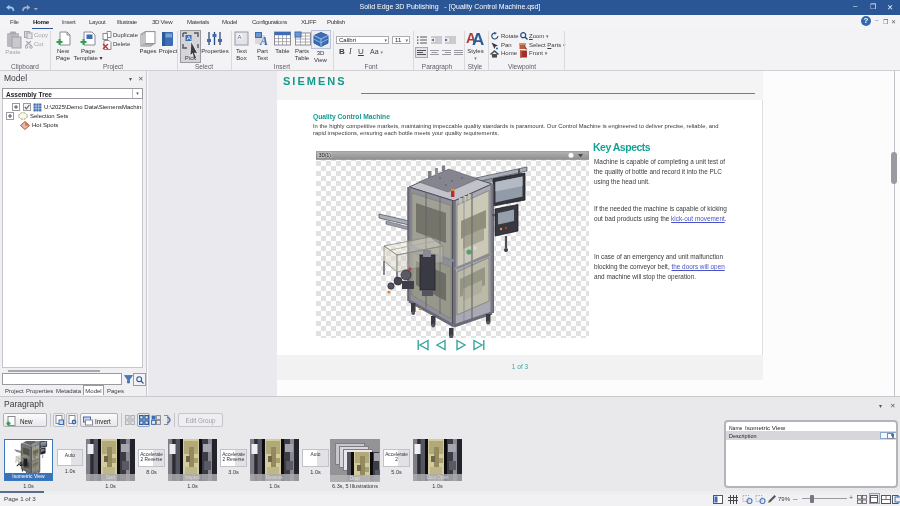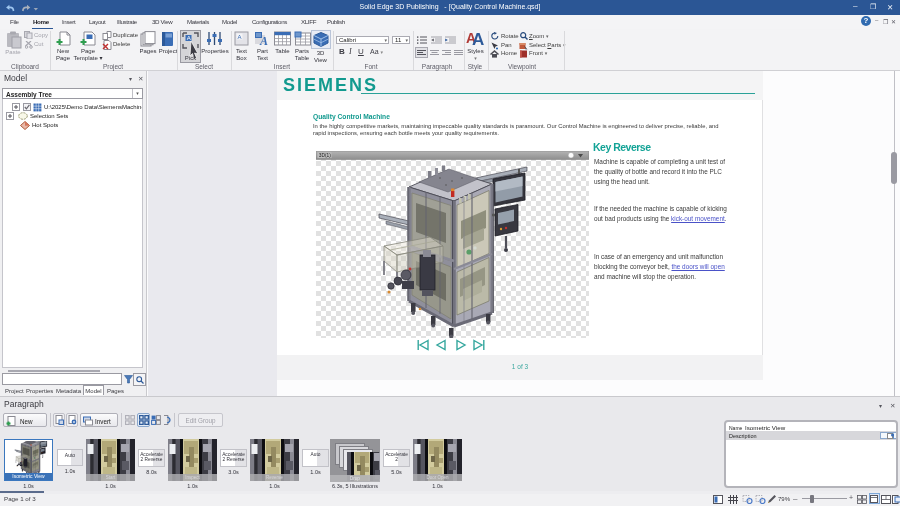--- a/index.html
+++ b/index.html
@@ -368,26 +368,26 @@
       <span class="abs" style="left:83px;top:-2px;width:21px;height:10px;background:#fff;border:1px solid #9a9aa2;border-bottom:none;text-align:center;line-height:10px;">Model</span>
       <span class="abs" style="left:107px;top:0.5px;">Pages</span>
     </div>
   </div>
 
   <div class="abs" style="left:148px;top:0;width:752px;height:325px;background:#fcfcfd;"></div>
   <div class="abs" style="left:148px;top:0;width:129px;height:325px;background:#e9e9ee;"></div>
 
   <div class="abs" style="left:277px;top:0;width:486px;height:309px;background:#fff;border-right:1px solid #e0e0e2;">
     <div class="abs" style="left:0;top:0;width:486px;height:29px;background:#f4f4f5;"></div>
-    <div class="abs" style="left:6px;top:4px;font-size:18px;font-weight:bold;color:#129a8f;letter-spacing:2px;">SIEMENS</div>
+    <div class="abs" style="left:6px;top:4px;font-size:11px;font-weight:bold;color:#129a8f;letter-spacing:2px;">SIEMENS</div>
     <div class="abs" style="left:84px;top:22px;width:394px;height:1.2px;background:#2aa198;"></div>
     <div class="abs" style="left:36px;top:42px;font-size:6.7px;font-weight:bold;color:#129a8f;">Quality Control Machine</div>
     <div class="abs" style="left:36px;top:52px;width:440px;font-size:5.85px;color:#3a3a3a;line-height:7.2px;white-space:nowrap;">In the highly competitive markets, maintaining impeccable quality standards is paramount. Our Control Machine is engineered to deliver precise, reliable, and<br>rapid inspections, ensuring each bottle meets your quality requirements.</div>
 
-    <div class="abs" style="left:316px;top:70px;font-size:10.5px;letter-spacing:-0.5px;font-weight:bold;color:#13a396;">Key Reverse</div>
+    <div class="abs" style="left:316px;top:70px;font-size:10.5px;letter-spacing:-0.5px;font-weight:bold;color:#13a396;">Key Aspects</div>
     <div class="abs" style="left:317px;top:85.5px;width:135px;font-size:6.4px;color:#3a3a3a;line-height:10px;">Machine is capable of completing a unit test of the quality of bottle and record it into the PLC using the head unit.</div>
     <div class="abs" style="left:317px;top:132.5px;width:135px;font-size:6.4px;color:#3a3a3a;line-height:10px;">If the needed the machine is capable of kicking out bad products using the <span style="color:#4a52c8;text-decoration:underline;">kick-out movement</span>.</div>
     <div class="abs" style="left:317px;top:181px;width:138px;font-size:6.4px;color:#3a3a3a;line-height:10px;">In case of an emergency and unit malfunction blocking the conveyor belt, <span style="color:#4a52c8;text-decoration:underline;">the doors will open</span> and machine will stop the operation.</div>
 
     <svg class="abs" style="left:140px;top:268px;" width="72" height="12" viewBox="0 0 72 12">
       <g stroke="#35a79e" stroke-width="1.4" fill="none">
         <path d="M1.2 1 L1.2 11 M11 1.5 L3 6 L11 10.5 Z"></path>
         <path d="M28 1.5 L20 6 L28 10.5 Z"></path>
         <path d="M40 1.5 L48 6 L40 10.5 Z"></path>
         <path d="M57 1.5 L65 6 L57 10.5 Z M66.8 1 L66.8 11"></path>

